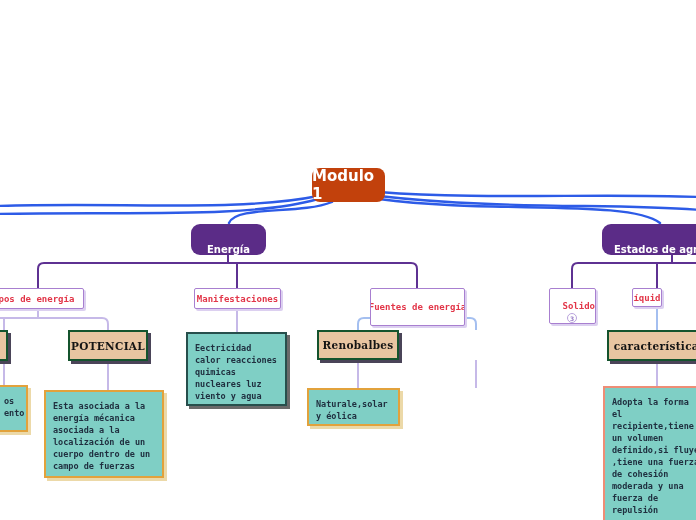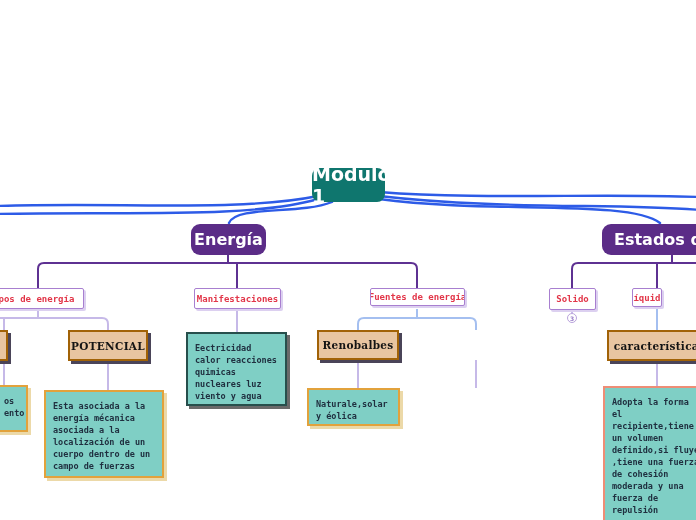--- a/index.html
+++ b/index.html
@@ -4,36 +4,36 @@
 <style>
   html,body{margin:0;padding:0;background:#fff;}
   #canvas{
     position:relative;width:696px;height:520px;overflow:hidden;
     background:#ffffff;font-family:"DejaVu Sans",sans-serif;
   }
   #wires{position:absolute;left:0;top:0;z-index:0;}
   .node{position:absolute;z-index:2;box-sizing:border-box;}
 
   .root-node{
-    background:#0f766e;color:#ffffff;border-radius:8px;
-    font-weight:bold;font-size:19px;display:flex;align-items:center;
+    background:#c2410c;color:#ffffff;border-radius:8px;
+    font-weight:bold;font-size:15px;display:flex;align-items:center;justify-content:center;
   }
   .main-node{
     background:#5b2c87;color:#ffffff;border-radius:9px;
-    font-weight:bold;font-size:16px;display:flex;align-items:center;justify-content:center;
+    font-weight:bold;font-size:10px;display:flex;align-items:flex-end;justify-content:center;
     white-space:nowrap;overflow:hidden;
   }
   .label-box{
     background:#ffffff;border:1.5px solid #a87fd0;border-radius:2px;
     box-shadow:2px 2px 0 #dcd0f0;
     color:#e23649;font-family:"DejaVu Sans Mono",monospace;font-weight:bold;font-size:9px;
     display:flex;align-items:center;justify-content:center;white-space:nowrap;overflow:hidden;
   }
   .tan-box{
-    background:#e8c5a1;border:2px solid #a16207;
+    background:#e8c5a1;border:2px solid #14532d;
     box-shadow:3px 3px 0 #4a4458;
     color:#141414;font-family:"DejaVu Serif",serif;font-weight:bold;font-size:10.5px;letter-spacing:.3px;
     display:flex;align-items:center;justify-content:center;white-space:nowrap;overflow:hidden;
   }
   .teal-box{
     background:#7fcfc5;color:#203040;
     font-family:"DejaVu Sans Mono",monospace;font-weight:bold;font-size:8.5px;line-height:12px;
     padding:8px 7px;overflow:hidden;
   }
   .teal-amber{border:2px solid #e2a23c;box-shadow:3px 3px 0 #ecd9a8;}
@@ -104,25 +104,25 @@
   </div>
 
   <div class="node label-box" style="left:-22px;top:288px;width:106px;height:21px;">
     <span>Tipos de energía</span>
   </div>
 
   <div class="node label-box" style="left:194px;top:288px;width:87px;height:21px;">
     <span>Manifestaciones</span>
   </div>
 
-  <div class="node label-box" style="left:370px;top:288px;width:95px;height:18px;">
+  <div class="node label-box" style="left:370px;top:288px;width:95px;height:38px;">
     <span>Fuentes de energía</span>
   </div>
 
-  <div class="node label-box" style="left:549px;top:288px;width:47px;height:22px;">
+  <div class="node label-box" style="left:549px;top:288px;width:47px;height:36px;justify-content:flex-end;">
     <span>Solido</span>
   </div>
 
   <div class="node label-box" style="left:632px;top:288px;width:30px;height:19px;">
     <span>Líquido</span>
   </div>
 
   <div class="node collapse-circle" style="left:567px;top:313px;width:10px;height:10px;">
     <span>3</span>
   </div>

